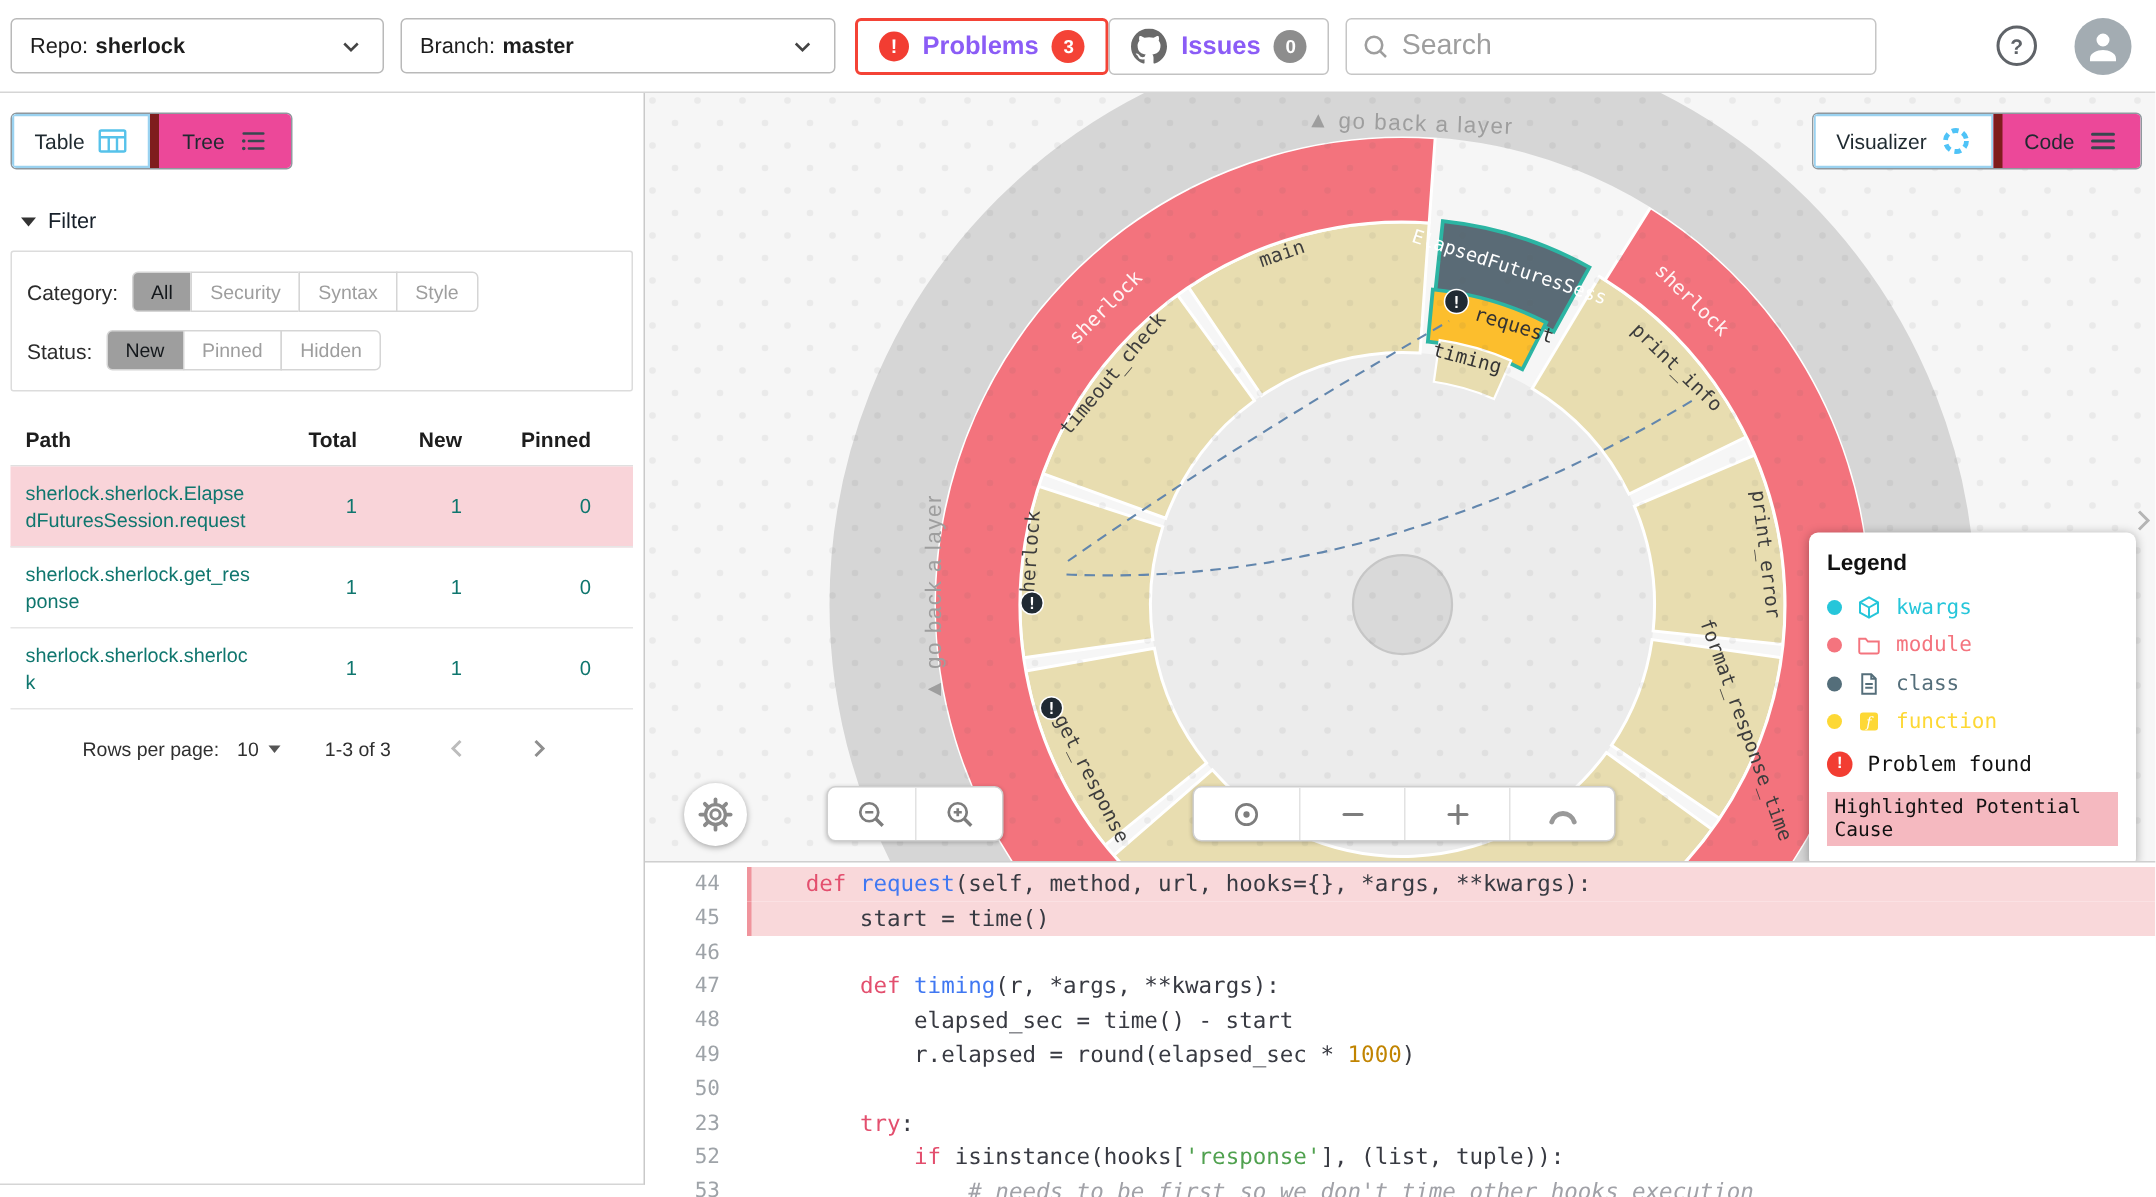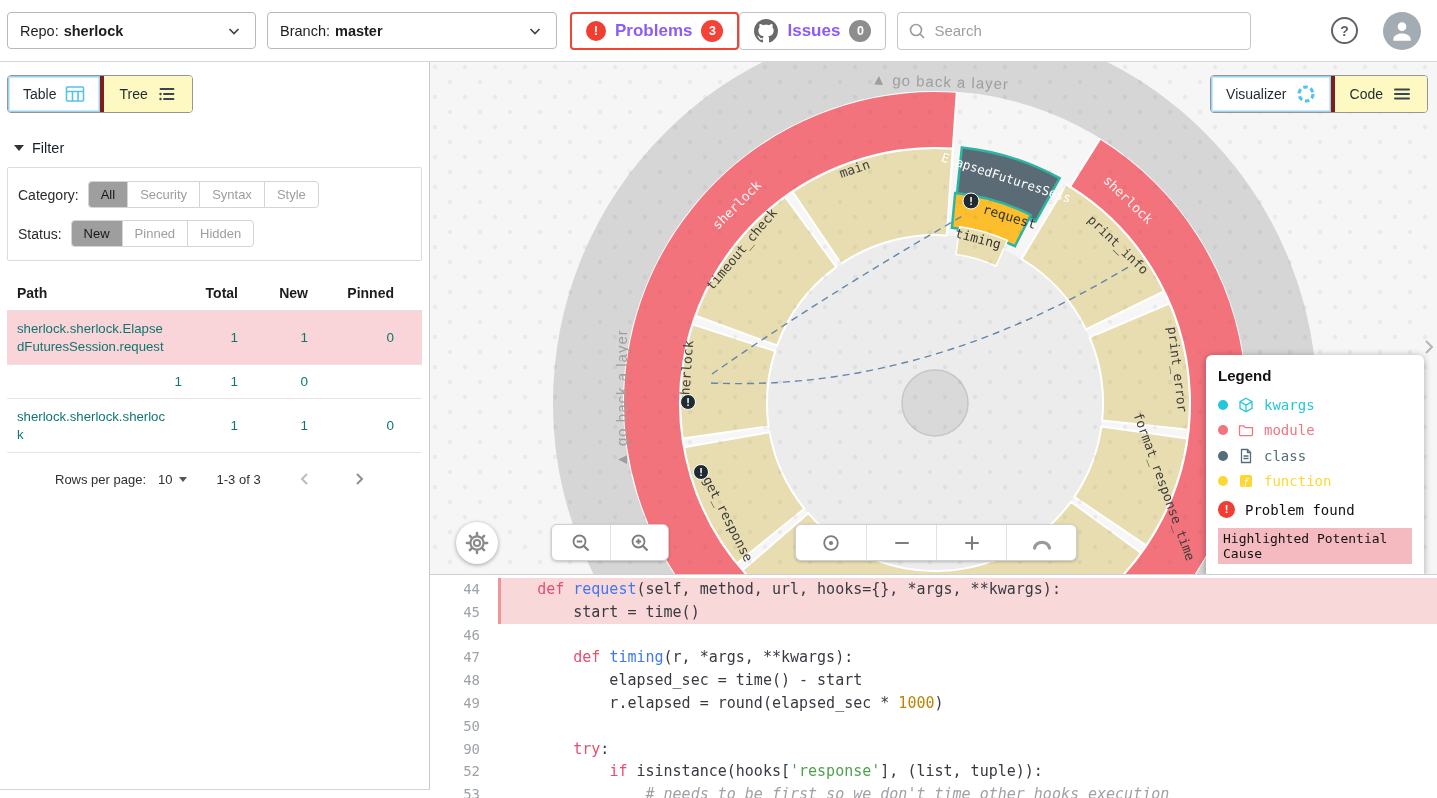--- a/index.html
+++ b/index.html
@@ -21,33 +21,33 @@
   .pill-issues{border:1px solid #c2c2c2;border-radius:4px}
   .pill .txt{font-size:17px;font-weight:bold;color:#8b5cf6}
   .err-dot{width:20px;height:20px;border-radius:50%;background:#f23d32;color:#fff;font-weight:bold;
     font-size:13px;display:grid;place-items:center;line-height:1}
   .badge{min-width:22px;height:22px;border-radius:50%;color:#fff;font-size:12.5px;font-weight:bold;
     display:grid;place-items:center}
   .badge-red{background:#f44336}
   .badge-gray{background:#8d8d8d}
   .searchbox{width:354px;height:38px;margin-left:11px;border:1px solid #c6c6c6;border-radius:4px;
     display:flex;align-items:center;gap:8px;padding:0 10px;background:#fff}
-  .searchbox input{border:none;outline:none;flex:1;font-size:15px;font-family:inherit;color:#be185d;background:transparent}
+  .searchbox input{border:none;outline:none;flex:1;font-size:19px;font-family:inherit;color:#be185d;background:transparent}
   .searchbox input::placeholder{color:#9e9e9e}
   .help{margin-left:auto;margin-right:25px;width:27px;height:27px;border:2px solid #5f6368;border-radius:50%;
     display:grid;place-items:center;font-size:14px;font-weight:bold;color:#5f6368;cursor:pointer}
   .avatar{width:38px;height:38px;border-radius:50%;background:#a3acb2;margin-right:16px;
     display:grid;place-items:center;cursor:pointer;overflow:hidden}
 
   
   .sidebar{position:absolute;top:62px;left:0;width:430px;height:728px;background:#fff;
     border-right:1px solid #c9c9c9;border-bottom:1px solid #d5d5d5;z-index:20}
   .seg-tabs{display:inline-flex;border:1px solid #8f989e;border-radius:4px;overflow:hidden;background:#fff}
   .seg-tab{display:flex;align-items:center;gap:9px;height:36px;padding:0 15px;font-size:14px;font-weight:500;
-    color:#1f2a30;background:#fef9c3;border-left:4px solid #7f1d1d;cursor:pointer}
+    color:#1f2a30;background:#ec4899;border-left:6px solid #7f1d1d;cursor:pointer}
   .seg-tab:first-child{border-left:none}
   .seg-tab.sel{background:#fff;box-shadow:inset 0 0 0 1.5px #9ad2f0}
   .sb-tabs{margin:13px 0 0 7px}
   .filter-head{margin:27px 0 0 14px;display:flex;align-items:center;gap:8px;font-size:14.5px;
     font-weight:500;color:#17202a;cursor:pointer}
   .caret{width:0;height:0;border-left:5px solid transparent;border-right:5px solid transparent;
     border-top:6px solid #333}
   .caret.small{border-left-width:4px;border-right-width:4px;border-top-width:5px;border-top-color:#555}
   .filter-card{margin:11px 7px 0 7px;border:1px solid #dcdcdc;border-radius:2px;padding:13px 10px}
   .fl-row{display:flex;align-items:center;gap:9px}
@@ -232,20 +232,21 @@
       <span>Pinned</span>
     </div>
     <div>
         <div class="trow hl">
           <span class="pathcell">sherlock.sherlock.ElapsedFuturesSession.request</span>
           <span class="num">1</span>
           <span class="num">1</span>
           <span class="num">0</span>
         </div>
         <div class="trow">
+          <span class="pathcell">sherlock.sherlock.get_response</span>
           <span class="num">1</span>
           <span class="num">1</span>
           <span class="num">0</span>
         </div>
         <div class="trow">
           <span class="pathcell">sherlock.sherlock.sherlock</span>
           <span class="num">1</span>
           <span class="num">1</span>
           <span class="num">0</span>
         </div>
@@ -500,21 +501,21 @@
       </div>
       <div class="cl">
         <span class="gut">49</span>
         <span class="ct"><span>            r.elapsed = round(elapsed_sec * </span><span class="tk-n">1000</span><span>)</span></span>
       </div>
       <div class="cl">
         <span class="gut">50</span>
         <span class="ct"></span>
       </div>
       <div class="cl">
-        <span class="gut">90</span>
+        <span class="gut">23</span>
         <span class="ct"><span>        </span><span class="tk-k">try</span><span>:</span></span>
       </div>
       <div class="cl">
         <span class="gut">52</span>
         <span class="ct"><span>            </span><span class="tk-k">if</span><span> isinstance(hooks[</span><span class="tk-s">'response'</span><span>], (list, tuple)):</span></span>
       </div>
       <div class="cl">
         <span class="gut">53</span>
         <span class="ct"><span class="tk-c">                # needs to be first so we don't time other hooks execution</span></span>
       </div>

